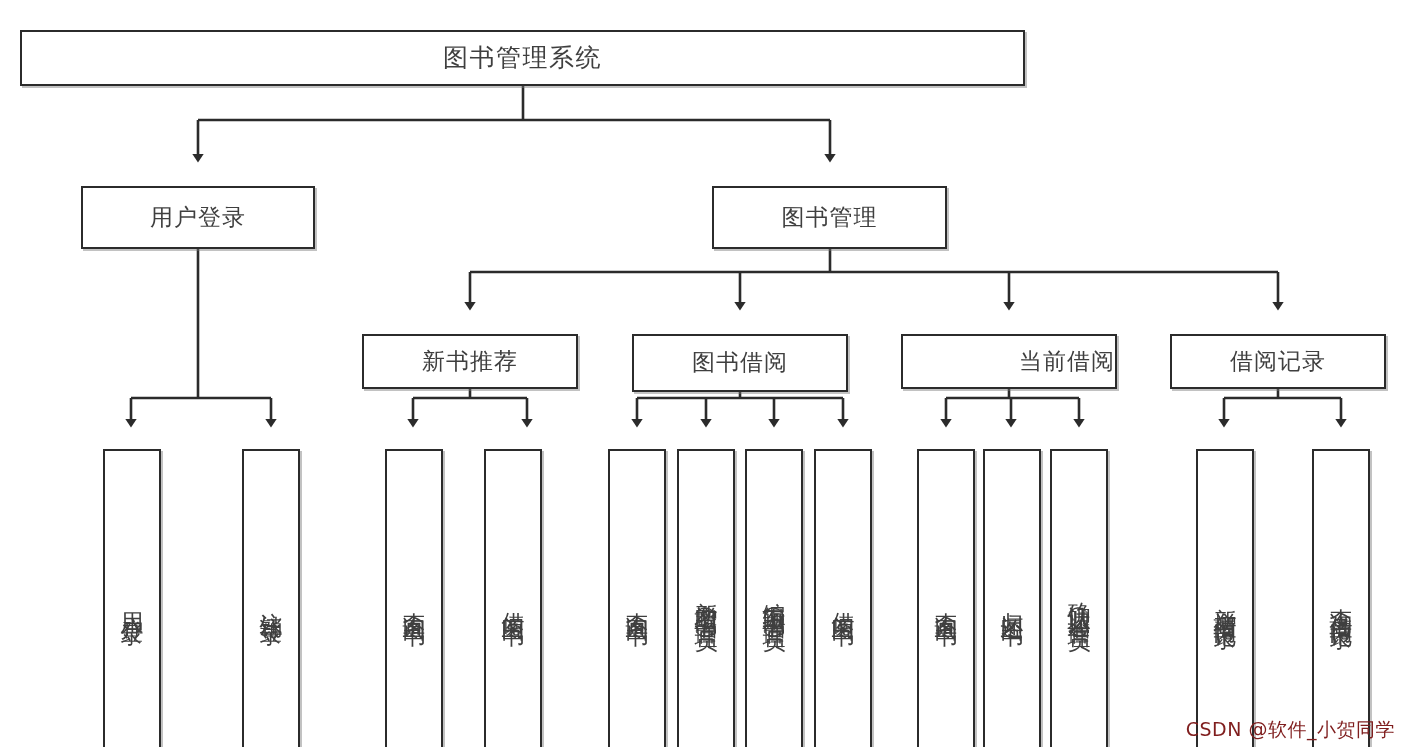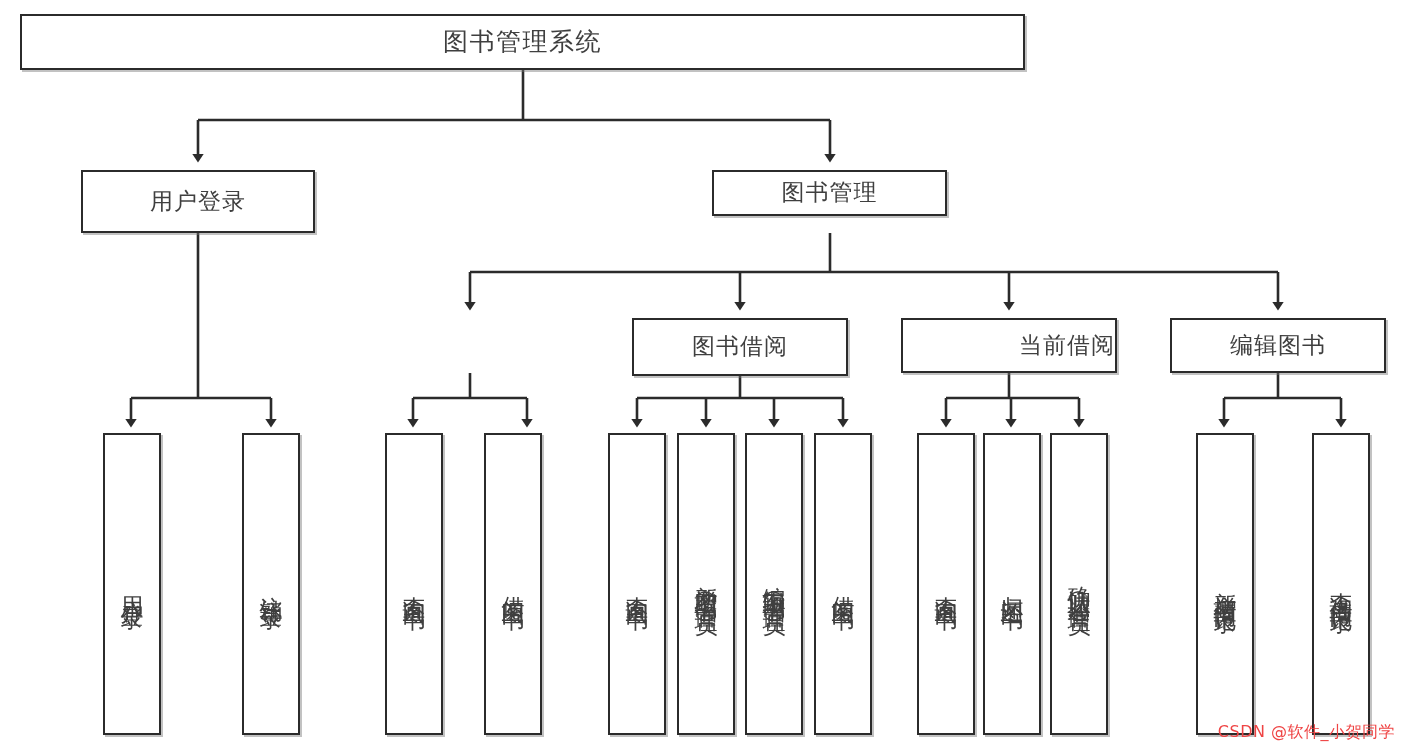--- a/index.html
+++ b/index.html
@@ -28,20 +28,21 @@
   .node {
     position: absolute;
     box-sizing: border-box;
     border: 2.5px solid #2b2b2b;
     background: #ffffff;
     box-shadow: 2px 2px 0 rgba(120,120,120,0.45);
     display: flex;
     align-items: center;
     justify-content: center;
     color: #3a3a3a;
+    margin-top: 16px;
   }
   .node .lbl {
     display: block;
     text-align: center;
     line-height: 1.12;
     color: #3f3f3f;
   }
   
   .node.h .lbl {
     font-size: 23px;
@@ -67,22 +68,22 @@
     height: auto;
     max-height: 285px;
   }
   .node.v.tall .lbl {
     max-height: 270px;
   }
   .watermark {
     position: absolute;
     right: 10px;
     bottom: 4px;
-    font-size: 16px;
-    color: #ef4444;
+    font-size: 19px;
+    color: #7f1d1d;
     letter-spacing: 0.5px;
     white-space: nowrap;
     user-select: none;
   }
 </style>
 </head>
 <body>
 
 <div id="canvas">
 
@@ -138,35 +139,38 @@
   </svg>
 
   <div class="node h root" style="left:20px; top:14px; width:1005px; height:56px;">
     <span class="lbl">图书管理系统</span>
   </div>
 
   <div class="node h" style="left:81px; top:170px; width:234px; height:63px;">
     <span class="lbl">用户登录</span>
   </div>
 
-  <div class="node h" style="left:712px; top:170px; width:235px; height:46px;">
+  <div class="node h" style="left:712px; top:170px; width:235px; height:63px;">
     <span class="lbl">图书管理</span>
   </div>
 
+  <div class="node h" style="left:362px; top:318px; width:216px; height:55px;">
+    <span class="lbl">新书推荐</span>
+  </div>
 
   <div class="node h" style="left:632px; top:318px; width:216px; height:58px;">
     <span class="lbl">图书借阅</span>
   </div>
 
   <div class="node h" style="left:901px; top:318px; width:216px; height:55px;justify-content:flex-end;">
     <span class="lbl">当前借阅</span>
   </div>
 
   <div class="node h" style="left:1170px; top:318px; width:216px; height:55px;">
-    <span class="lbl">编辑图书</span>
+    <span class="lbl">借阅记录</span>
   </div>
 
   <div class="node v" style="left:103px; top:433px; width:58px; height:302px;">
     <span class="lbl">用户登录</span>
   </div>
 
   <div class="node v" style="left:242px; top:433px; width:58px; height:302px;">
     <span class="lbl">注销登录</span>
   </div>
 

